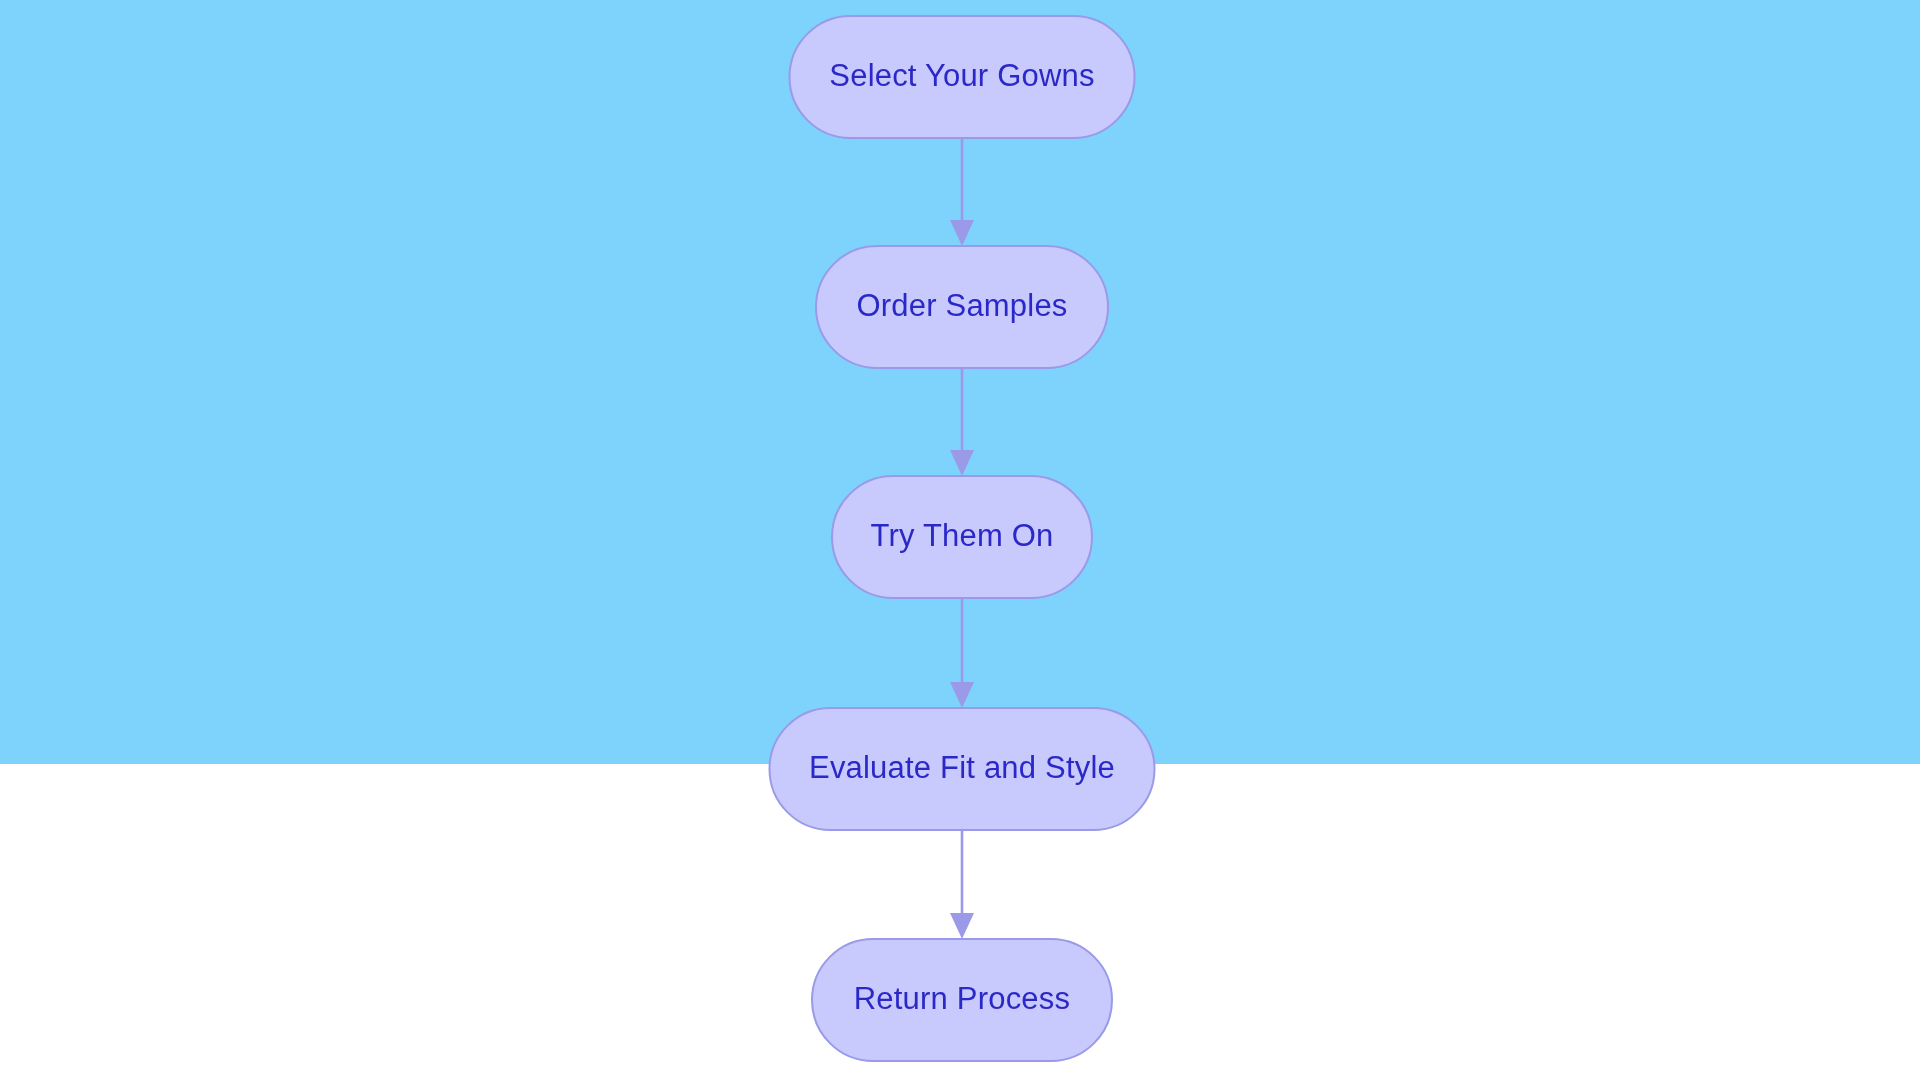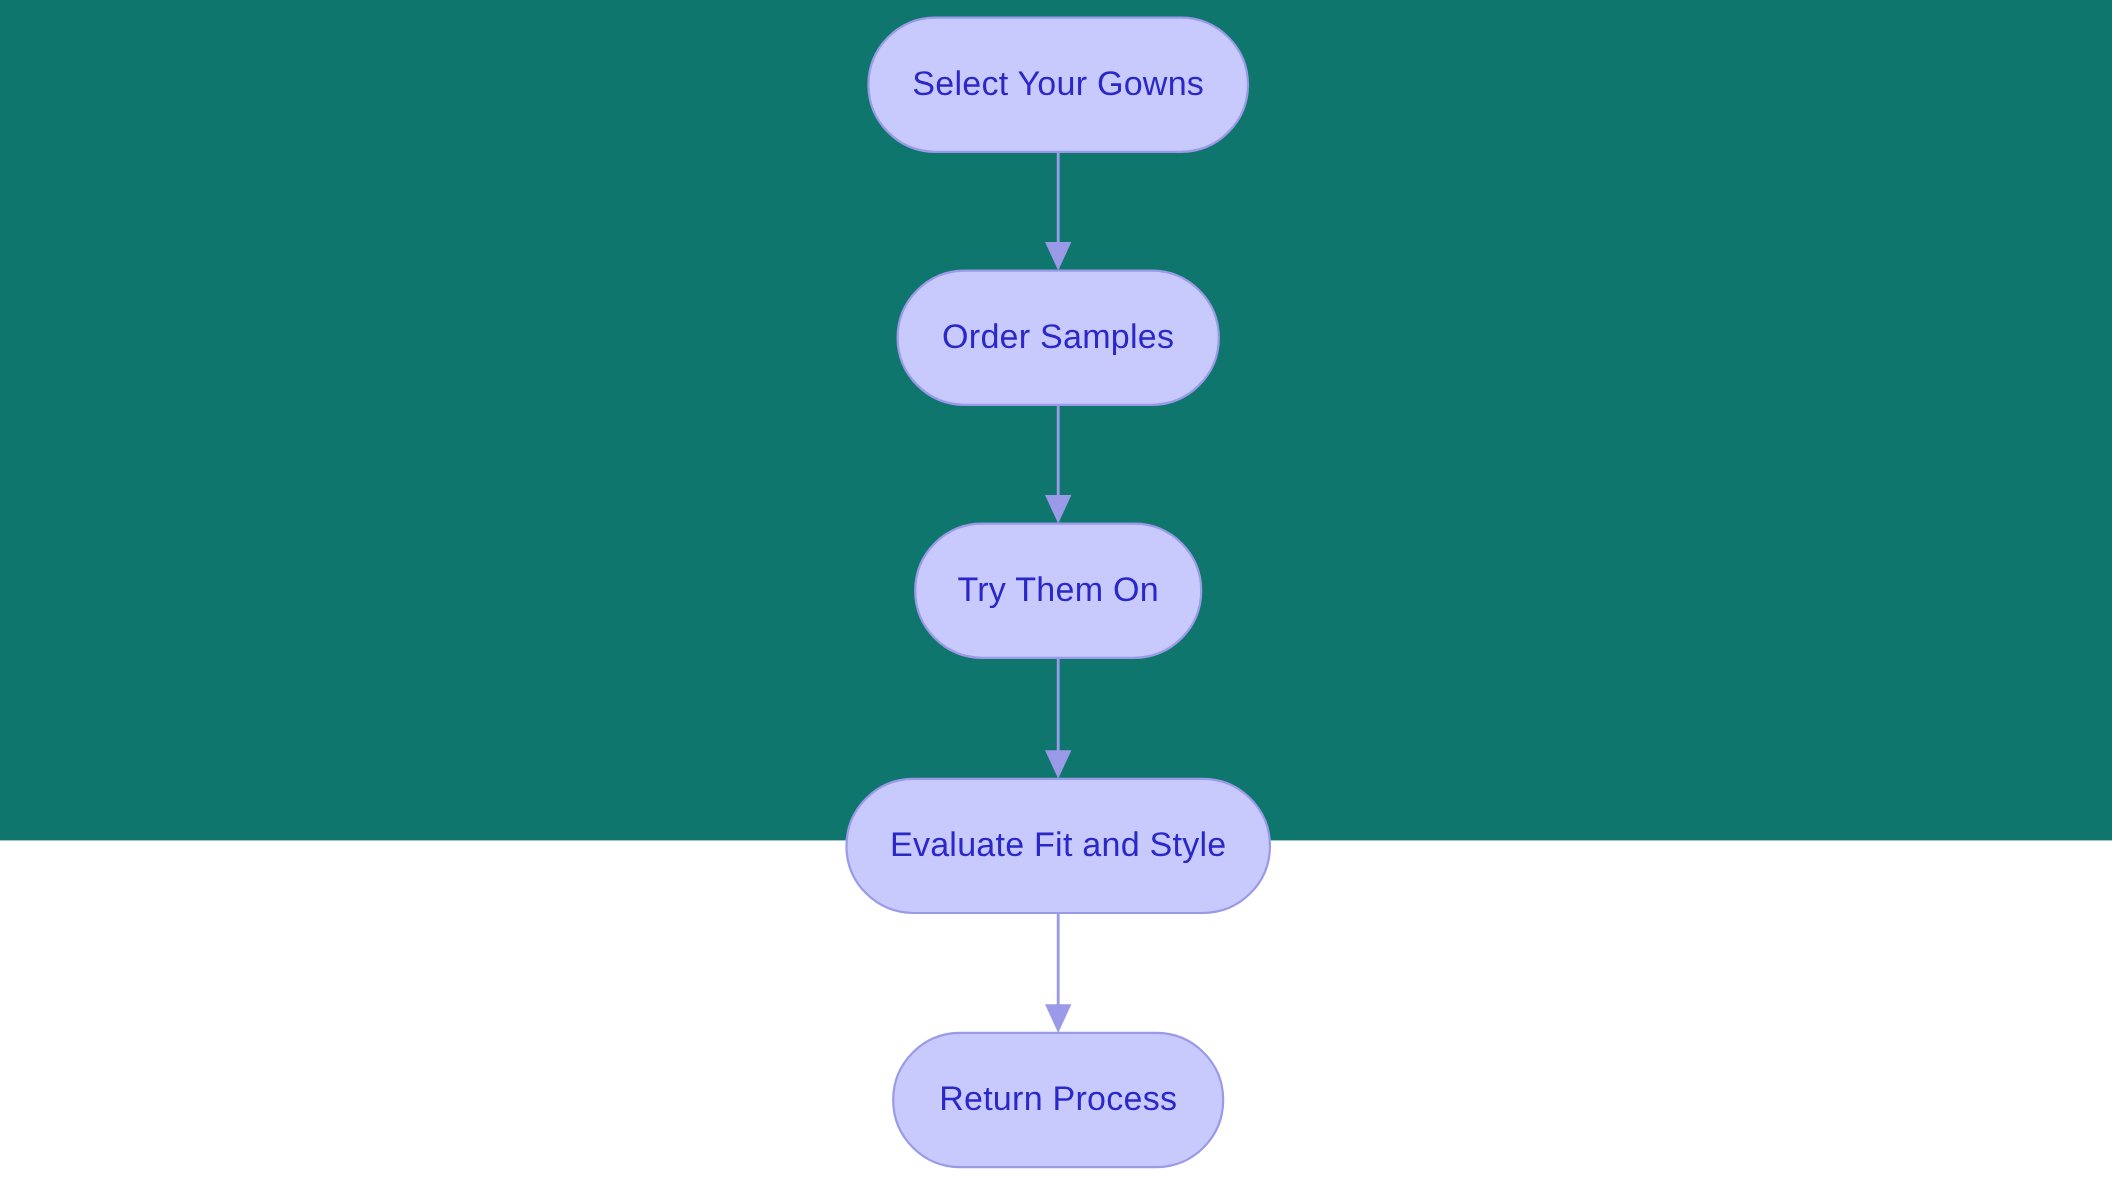--- a/index.html
+++ b/index.html
@@ -11,21 +11,21 @@
   body {
     width: 1920px;
     height: 1083px;
     overflow: hidden;
     font-family: "Liberation Sans", "DejaVu Sans", sans-serif;
   }
   #flowchart-canvas {
     position: relative;
     width: 1920px;
     height: 764px;
-    background: #0f766e;
+    background: #7dd3fc;
   }
   #flow-svg {
     position: absolute;
     inset: 0;
     width: 1920px;
     height: 1083px;
     display: block;
   }
   .node-shape {
     fill: #c8c9fc;

